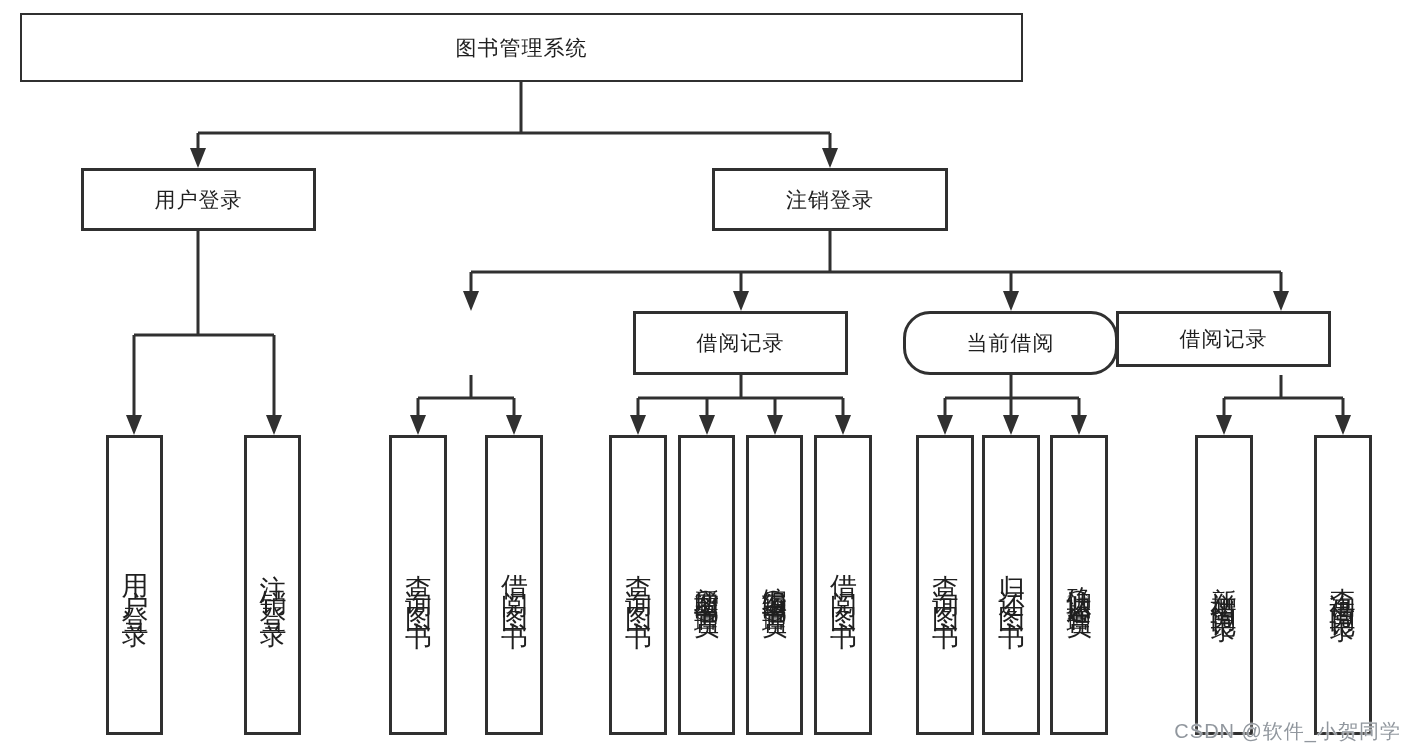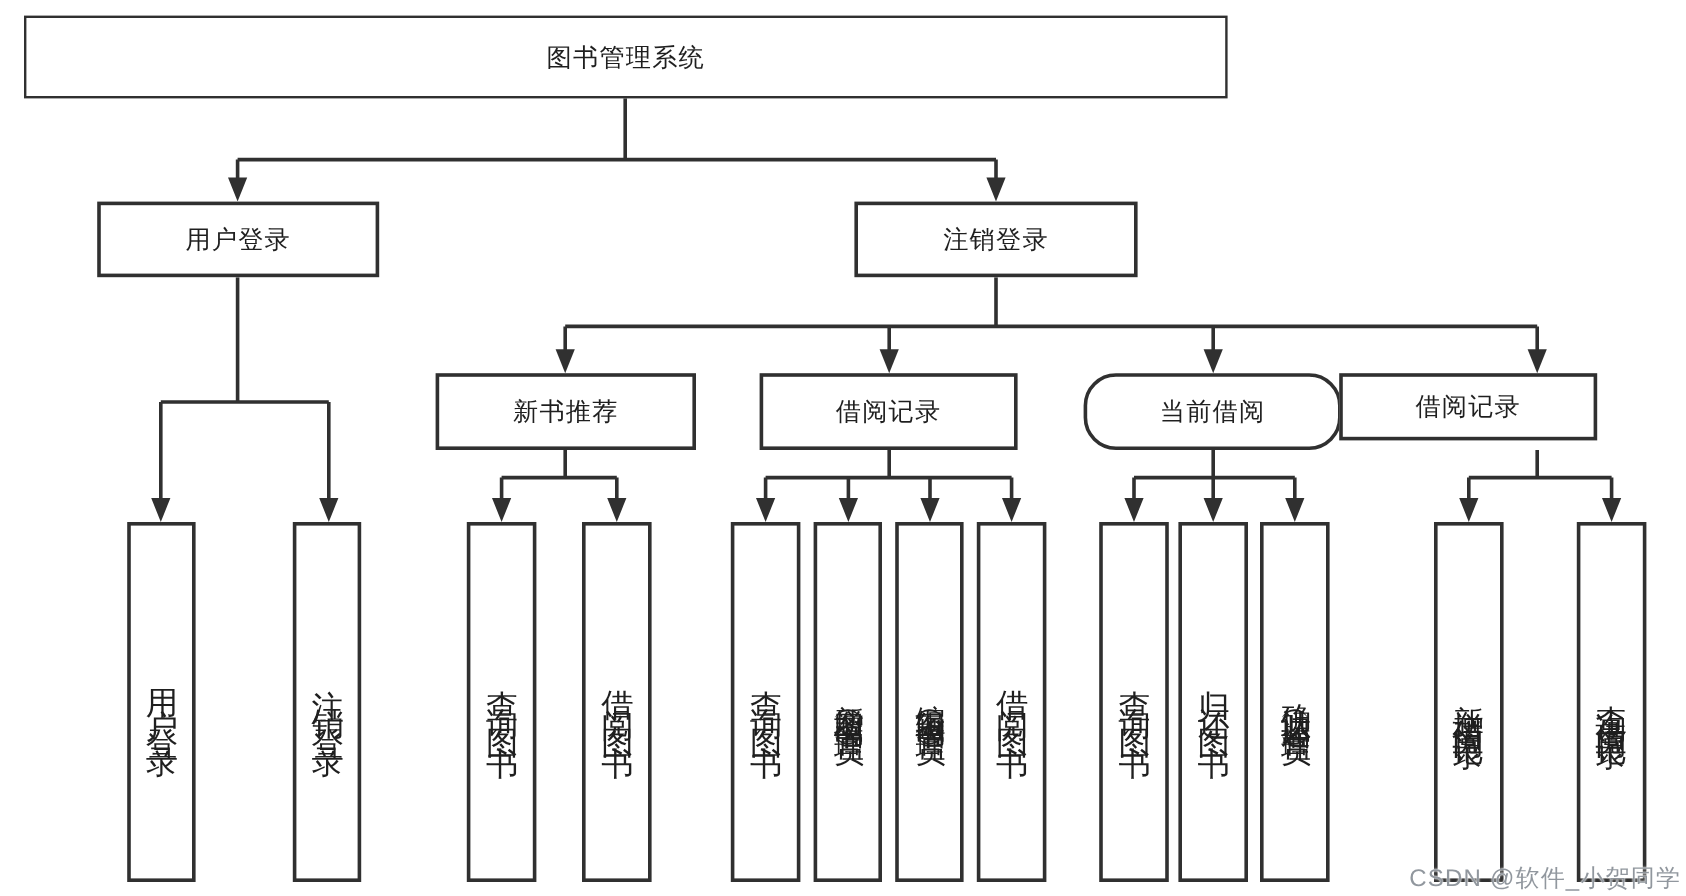--- a/index.html
+++ b/index.html
@@ -84,23 +84,20 @@
     <span class="hlabel">图书管理系统</span>
   </div>
 
   <div class="box" style="left:81px;top:168px;width:235px;height:63px;">
     <span class="hlabel">用户登录</span>
   </div>
   <div class="box" style="left:712px;top:168px;width:236px;height:63px;">
     <span class="hlabel">注销登录</span>
   </div>
 
-  <div class="box" style="left:363px;top:311px;width:217px;height:64px;">
-    <span class="hlabel">新书推荐</span>
-  </div>
   <div class="box" style="left:633px;top:311px;width:215px;height:64px;">
     <span class="hlabel">借阅记录</span>
   </div>
   <div class="box" style="left:903px;top:311px;width:215px;height:64px;border-radius:27px;">
     <span class="hlabel">当前借阅</span>
   </div>
   <div class="box" style="left:1116px;top:311px;width:215px;height:56px;">
     <span class="hlabel">借阅记录</span>
   </div>
 

